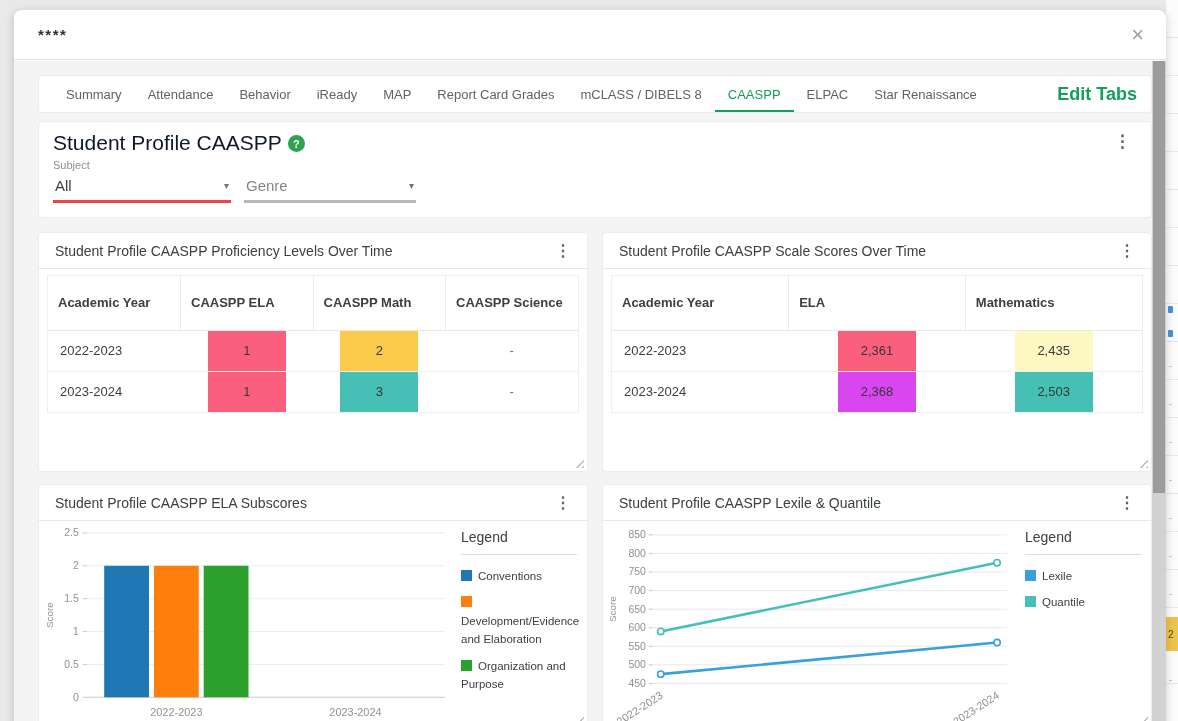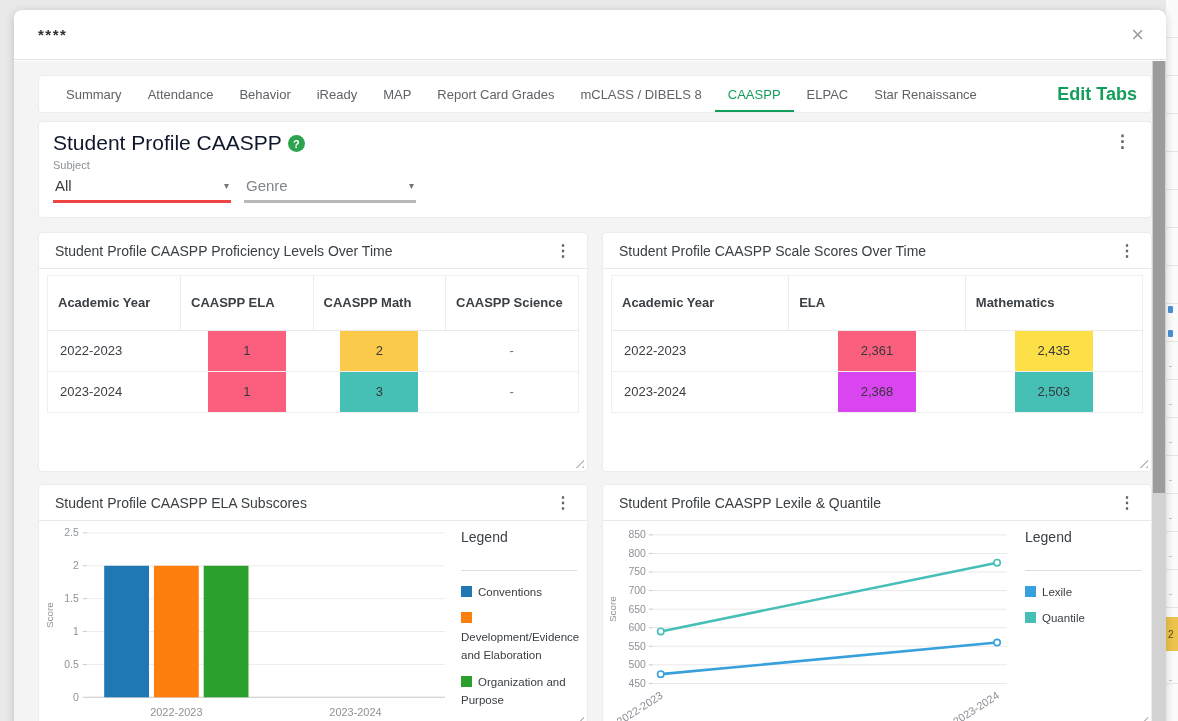--- a/index.html
+++ b/index.html
@@ -73,21 +73,21 @@
 
   
   .chart-wrap { display:flex; height:206px; padding:2px 6px 0 4px; }
   .plot { flex:1; min-width:0; }
   .plot svg { display:block; width:100%; height:100%; }
   .plot text { fill:#8d9298; }
   .tick { font-size:10.5px; }
   .xlab { font-size:11px; }
   .ylab { font-size:10px; }
   .legend { width:130px; padding:6px 4px 0 10px; }
-  .lg-title { font-size:14px; color:#3b4045; padding-bottom:25px; border-bottom:1px solid #dcdcdc; margin-bottom:12px; }
+  .lg-title { font-size:14px; color:#3b4045; padding-bottom:9px; border-bottom:1px solid #dcdcdc; margin-bottom:12px; }
   .lg-row { font-size:11.5px; color:#3b4045; margin-bottom:8px; line-height:1.6; cursor:pointer; }
   .sw { display:inline-block; width:11px; height:11px; margin-right:6px; vertical-align:-1px; }
 
   .resize { position:absolute; right:3px; bottom:3px; width:9px; height:9px; cursor:nwse-resize;
     clip-path:polygon(100% 0, 100% 100%, 0 100%);
     background:repeating-linear-gradient(-45deg, #bfbfbf 0 1.5px, transparent 1.5px 4.5px); }
 </style>
 </head>
 <body>
 
@@ -212,21 +212,21 @@
                     <th>Mathematics</th>
                   </tr>
                 </thead>
                 <tbody>
                   <tr>
                     <td class="year">2022-2023</td>
                     <td>
                       <div class="badge" style="background:#fa607e">2,361</div>
                     </td>
                     <td>
-                      <div class="badge" style="background:#fde047">2,435</div>
+                      <div class="badge" style="background:#fef9c3">2,435</div>
                     </td>
                   </tr>
                   <tr>
                     <td class="year">2023-2024</td>
                     <td>
                       <div class="badge" style="background:#d946ef">2,368</div>
                     </td>
                     <td>
                       <div class="badge" style="background:#46bfb5">2,503</div>
                     </td>

